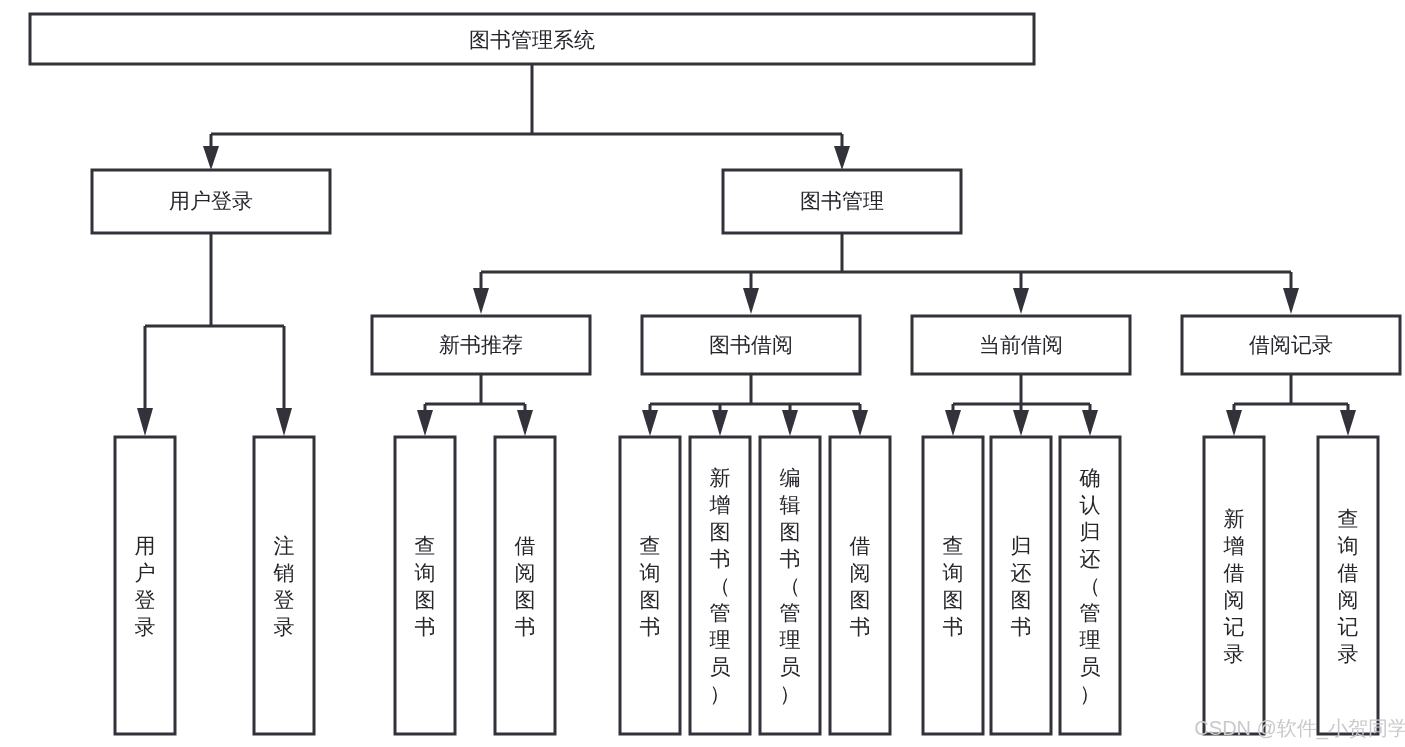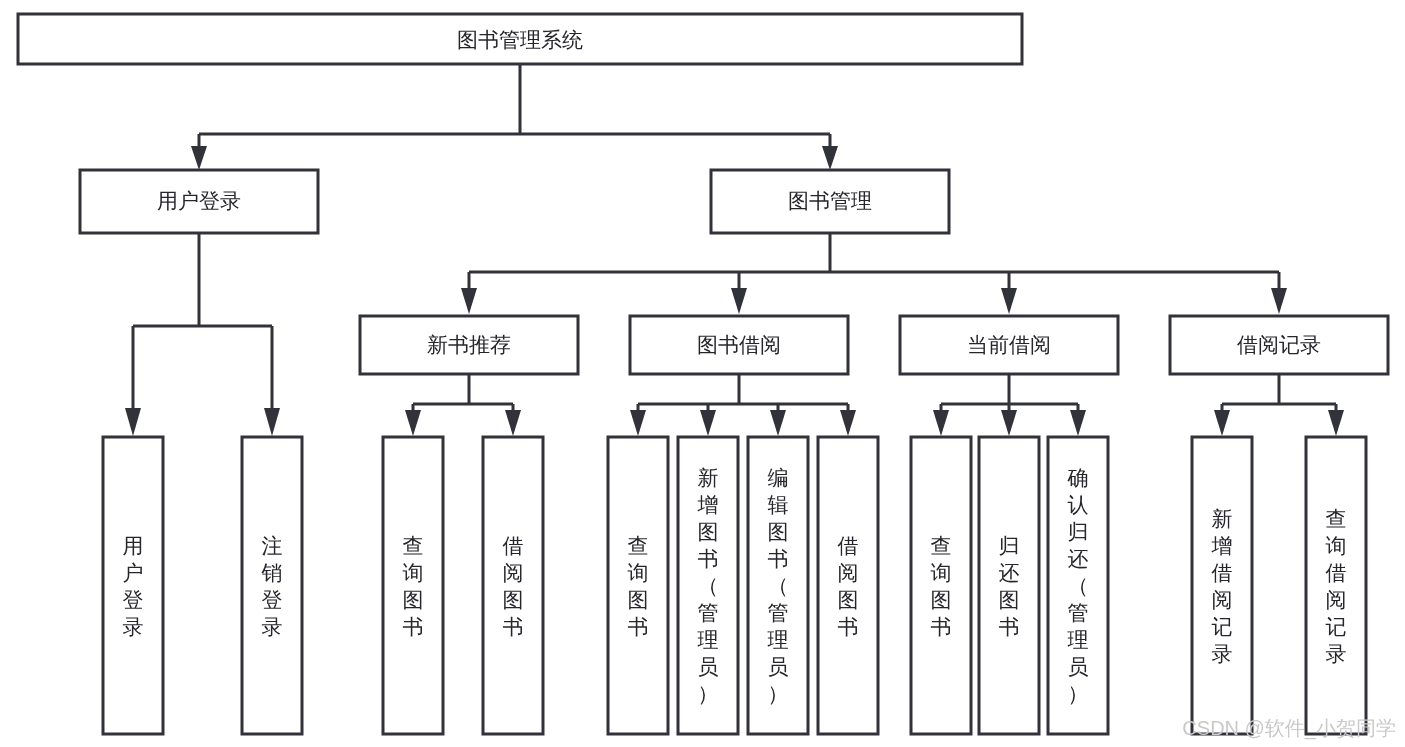--- a/index.html
+++ b/index.html
@@ -11,20 +11,21 @@
   body {
     width: 1405px;
     height: 747px;
     font-family: "Liberation Sans", "DejaVu Sans", sans-serif;
     overflow: hidden;
   }
   #diagram-root {
     position: relative;
     width: 1235px;
     height: 747px;
+    margin-left: 12px;
   }
   svg.diagram-canvas {
     position: absolute;
     top: 0;
     left: 0;
     width: 1405px;
     height: 747px;
   }
   .node-box {
     fill: #ffffff;

